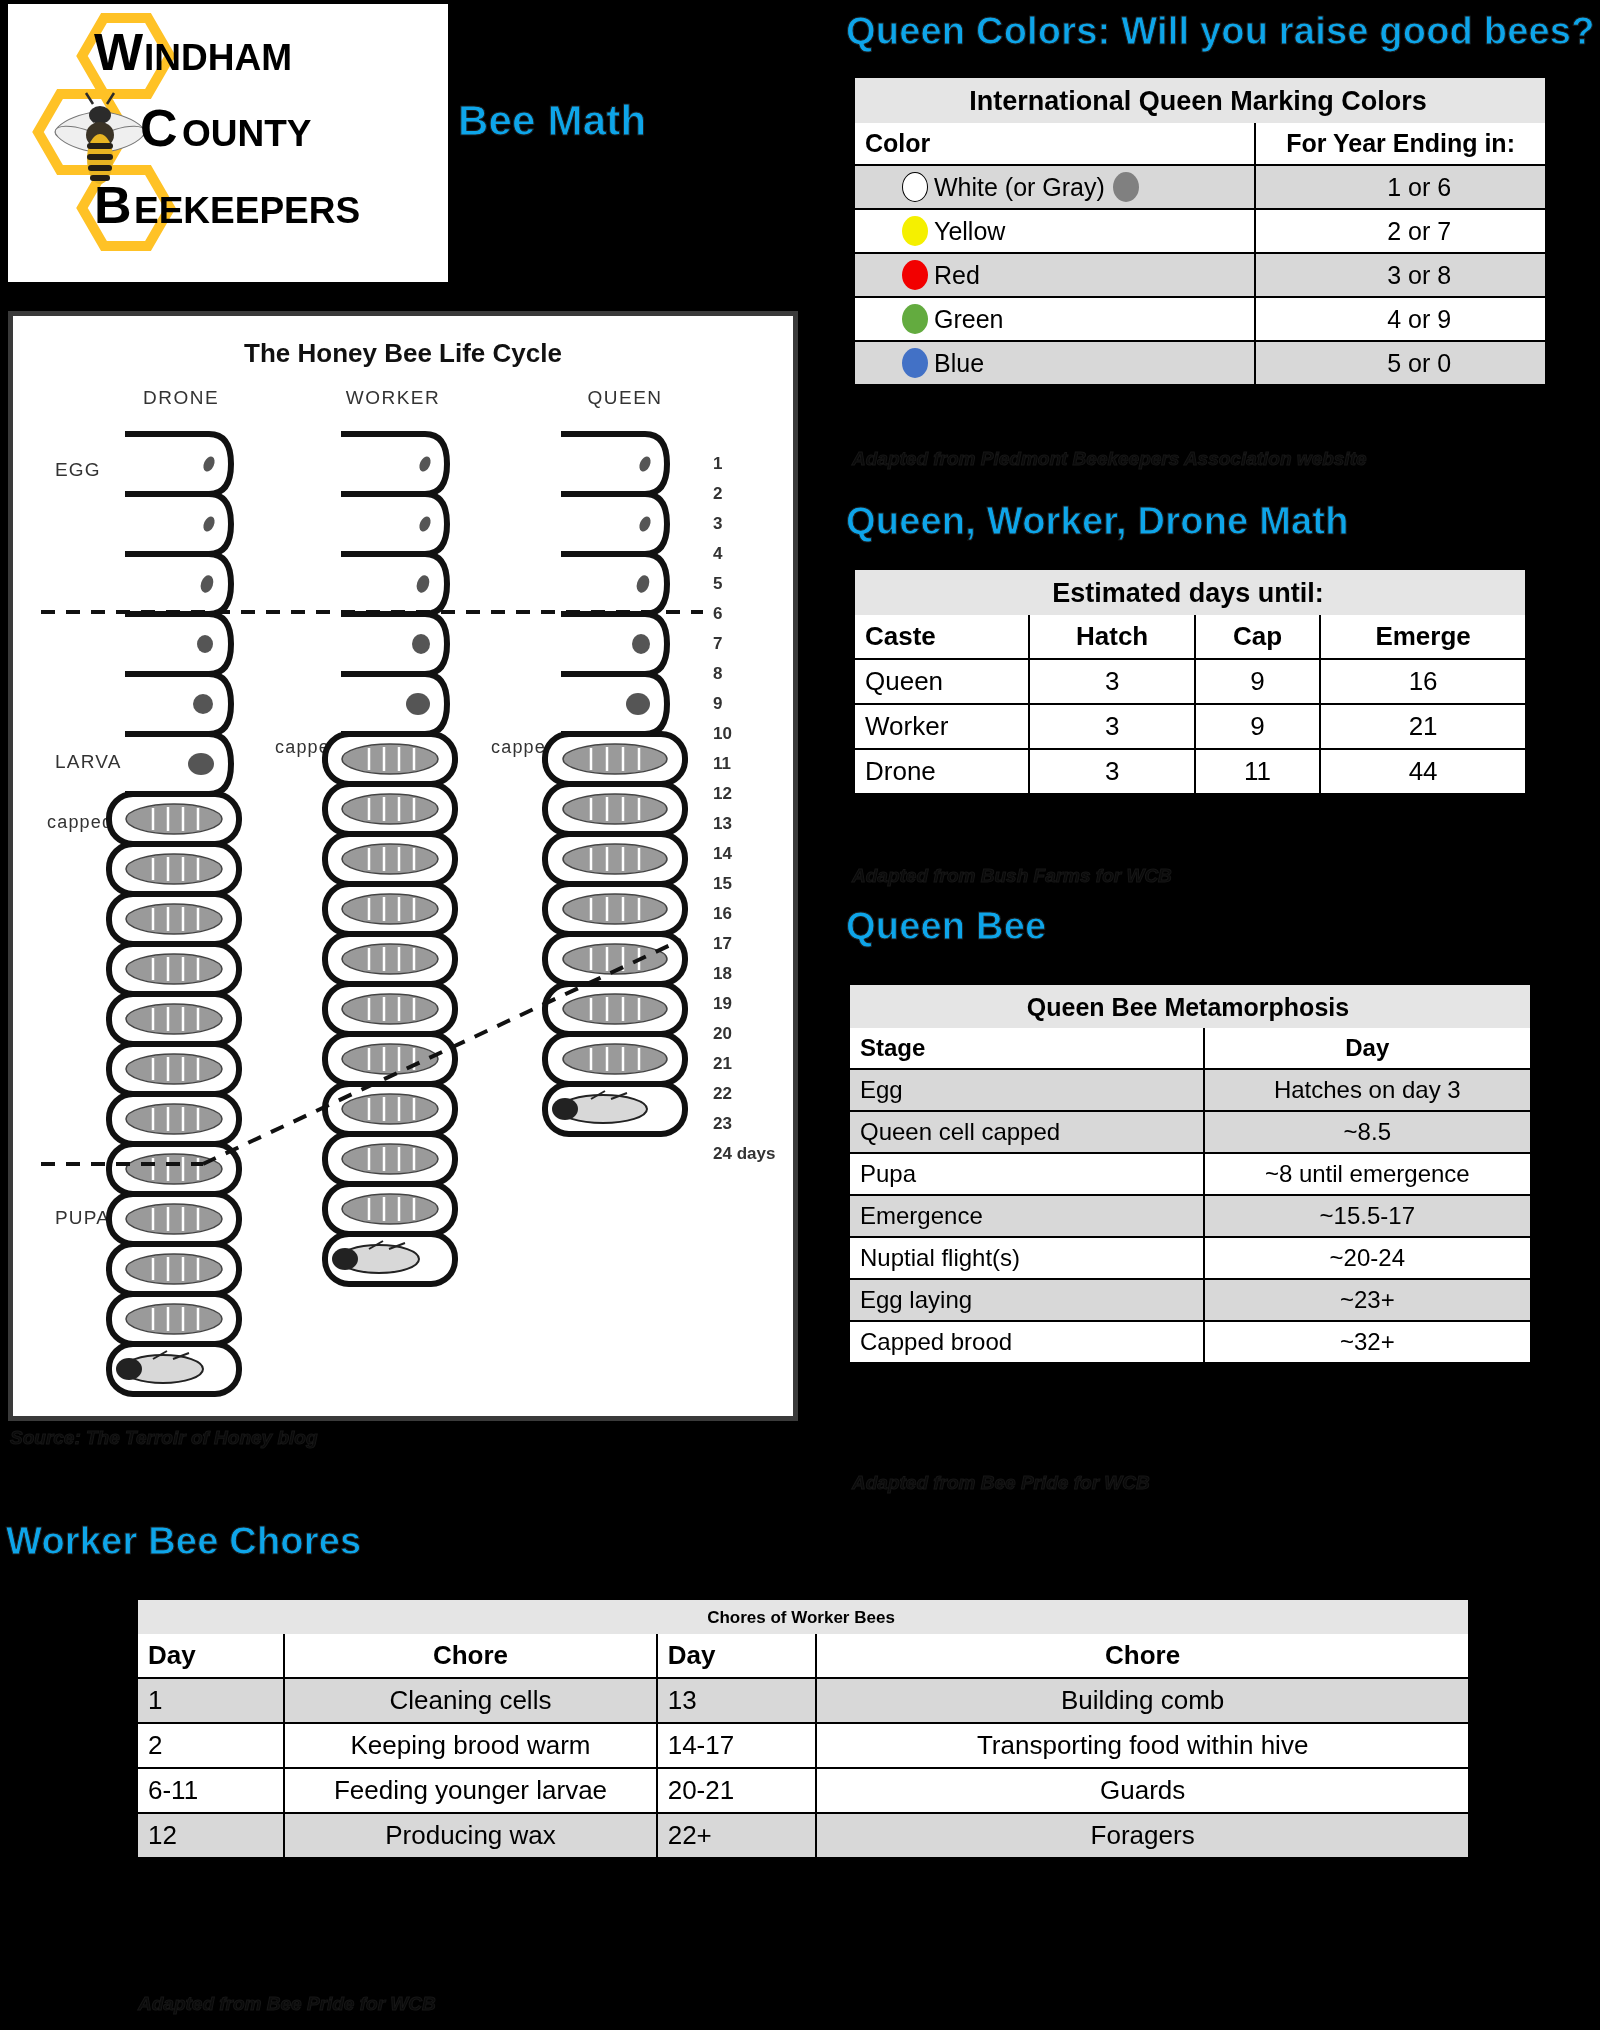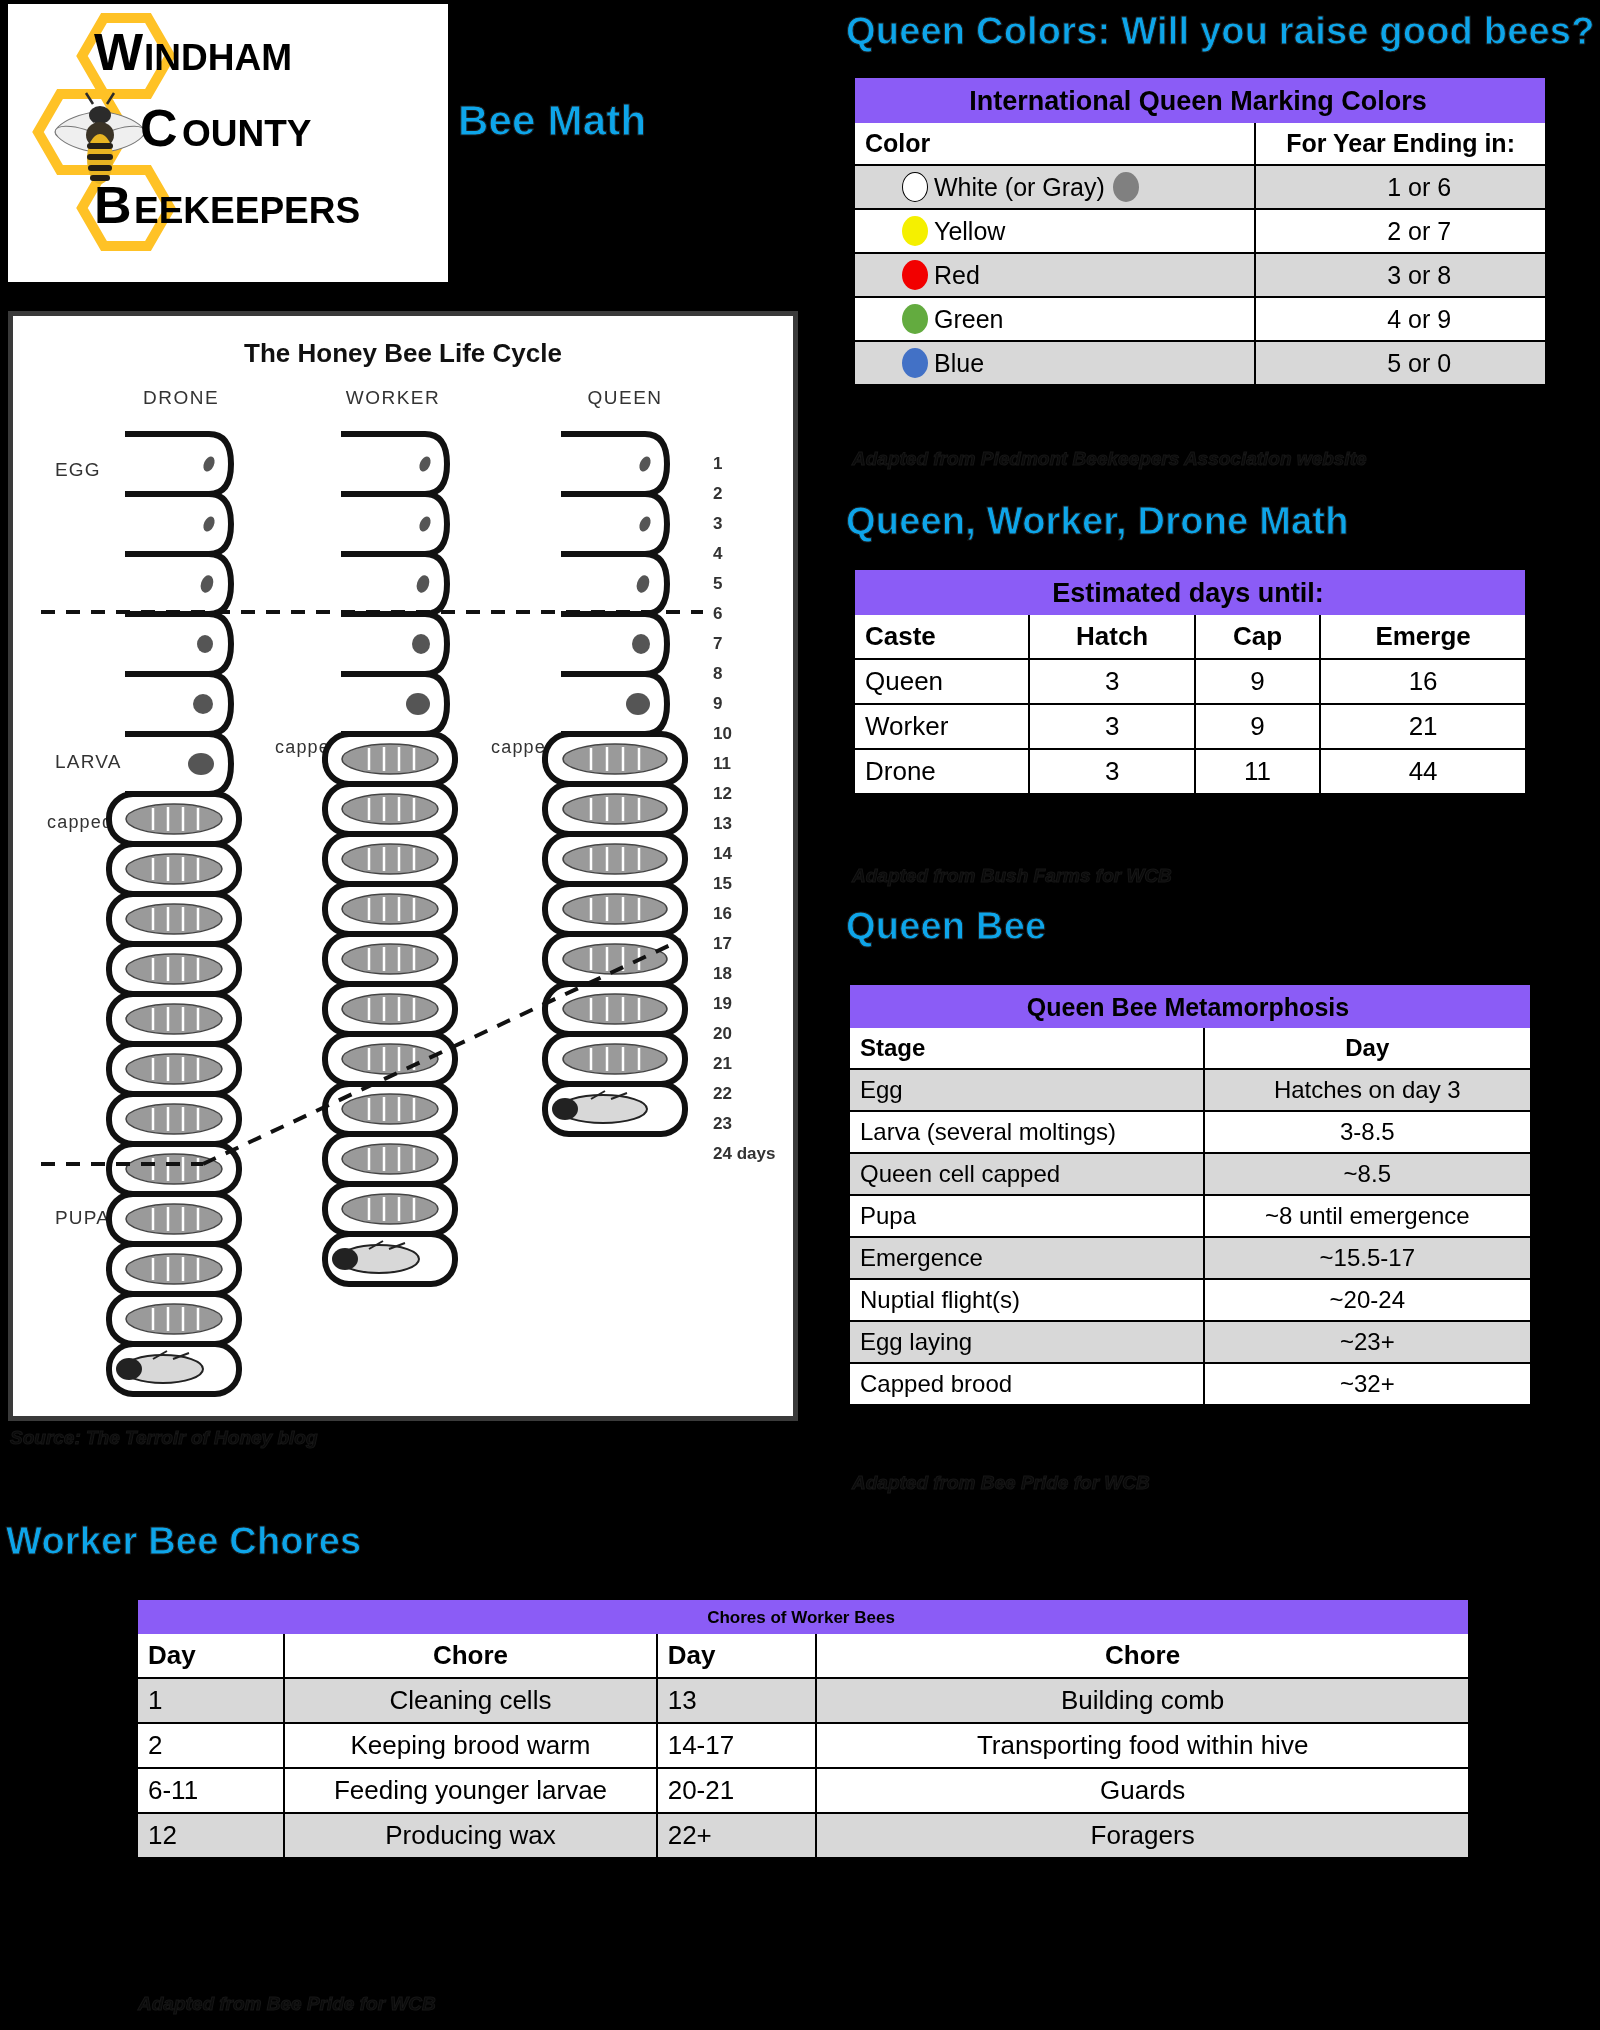--- a/index.html
+++ b/index.html
@@ -64,21 +64,21 @@
     border-collapse: collapse;
     width: 100%;
     background: #ffffff;
   }
   table.t caption {
     caption-side: top;
     font-weight: bold;
     color: #000;
     text-align: center;
     padding: 8px 4px 6px 0;
-    background: #8b5cf6;
+    background: #e5e5e5;
   }
   table.t th, table.t td {
     color: #000;
     padding: 6px 10px;
     text-align: center;
     border: none;
   }
   table.t th { font-weight: bold; }
   .shade { background: #d8d8d8; }
   .lft { text-align: left !important; }
@@ -503,24 +503,20 @@
         <tr>
           <th class="lft" style="width:52%">Stage</th>
           <th class="vr">Day</th>
         </tr>
       </thead>
       <tbody>
         <tr class="shade">
           <td class="lft hr-top">Egg</td>
           <td class="vr hr-top">Hatches on day 3</td>
         </tr>
-        <tr>
-          <td class="lft hr-top">Larva (several moltings)</td>
-          <td class="vr hr-top">3-8.5</td>
-        </tr>
         <tr class="shade">
           <td class="lft hr-top">Queen cell capped</td>
           <td class="vr hr-top">~8.5</td>
         </tr>
         <tr>
           <td class="lft hr-top">Pupa</td>
           <td class="vr hr-top">~8 until emergence</td>
         </tr>
         <tr class="shade">
           <td class="lft hr-top">Emergence</td>

